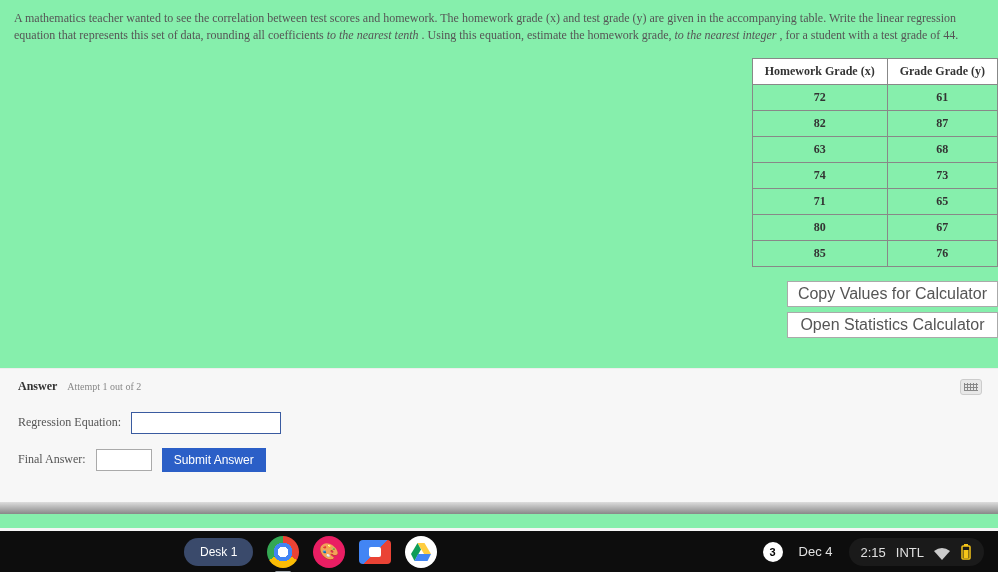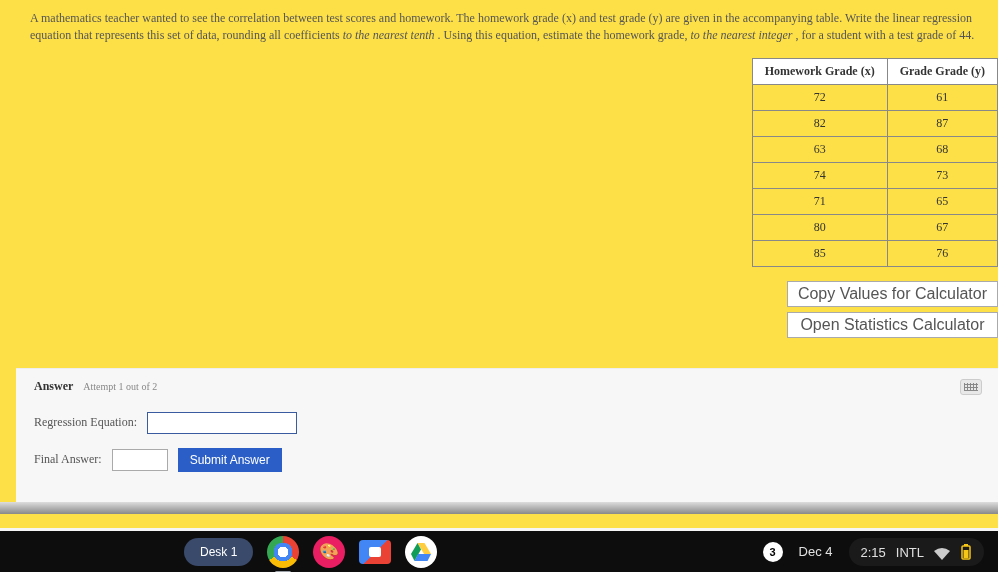--- a/index.html
+++ b/index.html
@@ -5,24 +5,23 @@
     * { margin: 0; padding: 0; box-sizing: border-box; }
     body {
       width: 998px;
       height: 572px;
       font-family: Georgia, 'Times New Roman', serif;
       background: #f5f5f5;
       overflow: hidden;
       position: relative;
     }
     .content-area {
-      background: #fde047;
+      background: #86efac;
       height: 528px;
       overflow: hidden;
-      padding-left: 16px;
     }
     .question-text {
       padding: 10px 14px 8px 14px;
       font-size: 12px;
       color: #555;
       line-height: 1.4;
     }
     .question-text .italic { font-style: italic; }
     .data-table-wrap {
       display: flex;
@@ -32,21 +31,21 @@
     }
     table.data {
       border-collapse: collapse;
       font-size: 12px;
       color: #333;
     }
     table.data th, table.data td {
       border: 1px solid #888;
       padding: 5px 12px;
       text-align: center;
-      font-weight: normal;
+      font-weight: bold;
     }
     table.data th {
       font-weight: bold;
       background: #fff;
     }
     .util-buttons {
       margin-top: 14px;
       display: flex;
       flex-direction: column;
       gap: 5px;

